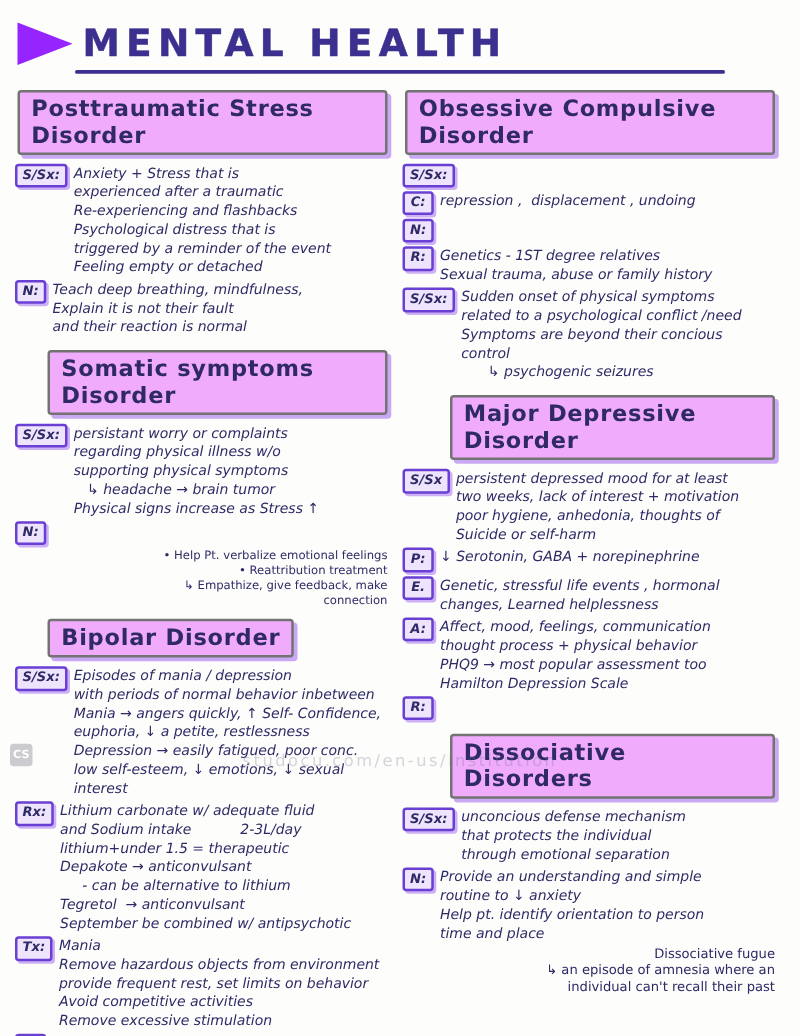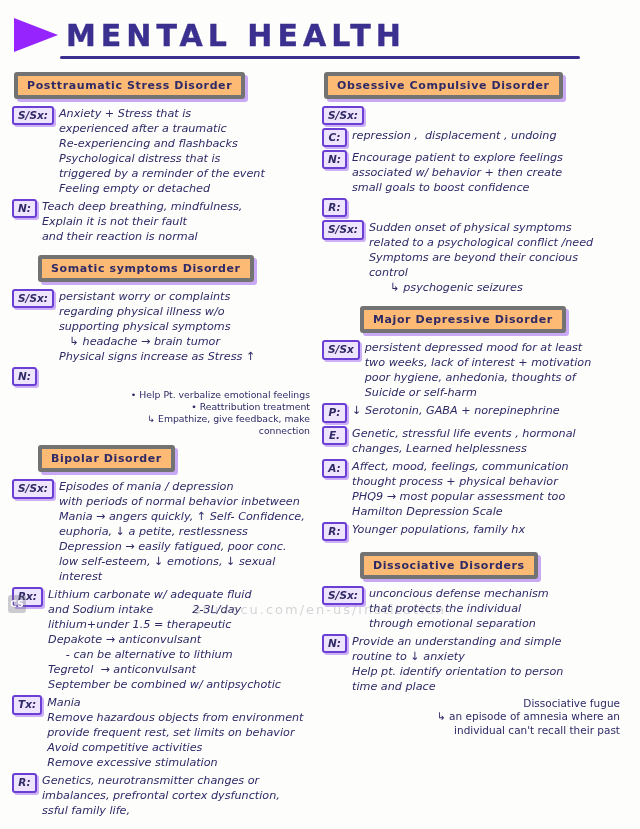--- a/index.html
+++ b/index.html
@@ -45,25 +45,25 @@
     background:#3b2f8f;
     border-radius:2px;
   }
   
   .cols{display:flex;gap:10px;}
   .col{width:300px;}
   
   .sec-head{
     display:inline-block;
     position:relative;
-    border:4px solid #737373;
+    border:2px solid #737373;
     border-radius:3px;
-    background:#fdba74;
+    background:#f0abfc;
     color:#2f2a66;
-    font-size:11px;
+    font-size:18px;
     font-weight:bold;
     letter-spacing:0.6px;
     padding:3px 9px 3px 9px;
     margin:8px 0 4px 14px;
     box-shadow:3px 3px 0 #c9a9f3;
   }
   .sec-head.shift0{margin-left:4px;}
   .sec-head.shift2{margin-left:28px;}
   .sec-head.shift3{margin-left:40px;}
   
@@ -214,26 +214,25 @@
         <div class="sec-head shift0">Obsessive Compulsive Disorder</div>
         <div class="blk">
           <div class="tag">S/Sx:</div>
         </div>
         <div class="blk">
           <div class="tag">C:</div>
           <div class="body">repression ,  displacement , undoing</div>
         </div>
         <div class="blk">
           <div class="tag">N:</div>
-          <div class="body">Encourage patient to explore feelings
-associated w/ behavior + then create
-small goals to boost confidence</div>
         </div>
         <div class="blk">
           <div class="tag">R:</div>
+          <div class="body">Genetics - 1ST degree relatives
+Sexual trauma, abuse or family history</div>
         </div>
       </div>
 
       <div>
         <div class="blk">
           <div class="tag">S/Sx:</div>
           <div class="body">Sudden onset of physical symptoms
 related to a psychological conflict /need
 Symptoms are beyond their concious control
       ↳ psychogenic seizures</div>
@@ -260,21 +259,20 @@
         </div>
         <div class="blk">
           <div class="tag">A:</div>
           <div class="body">Affect, mood, feelings, communication
 thought process + physical behavior
 PHQ9 → most popular assessment too
 Hamilton Depression Scale</div>
         </div>
         <div class="blk">
           <div class="tag">R:</div>
-          <div class="body">Younger populations, family hx</div>
         </div>
       </div>
 
       <div>
         <div class="sec-head shift3">Dissociative Disorders</div>
         <div class="blk">
           <div class="tag">S/Sx:</div>
           <div class="body">unconcious defense mechanism
 that protects the individual
 through emotional separation</div>

